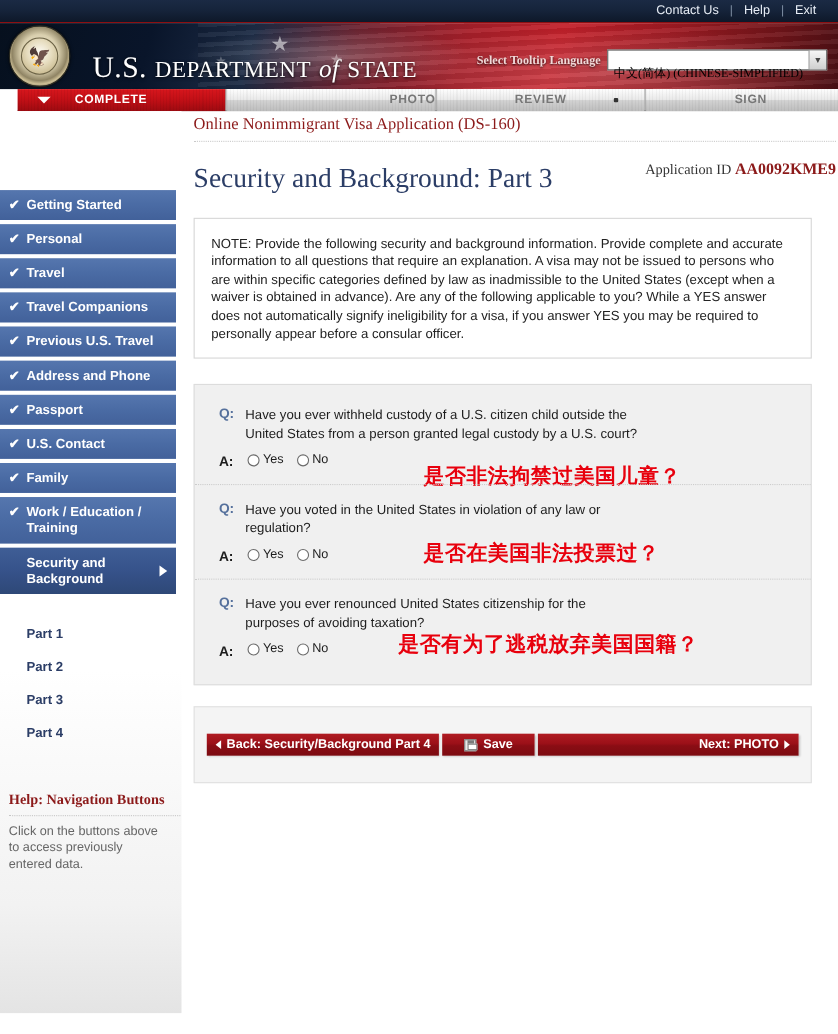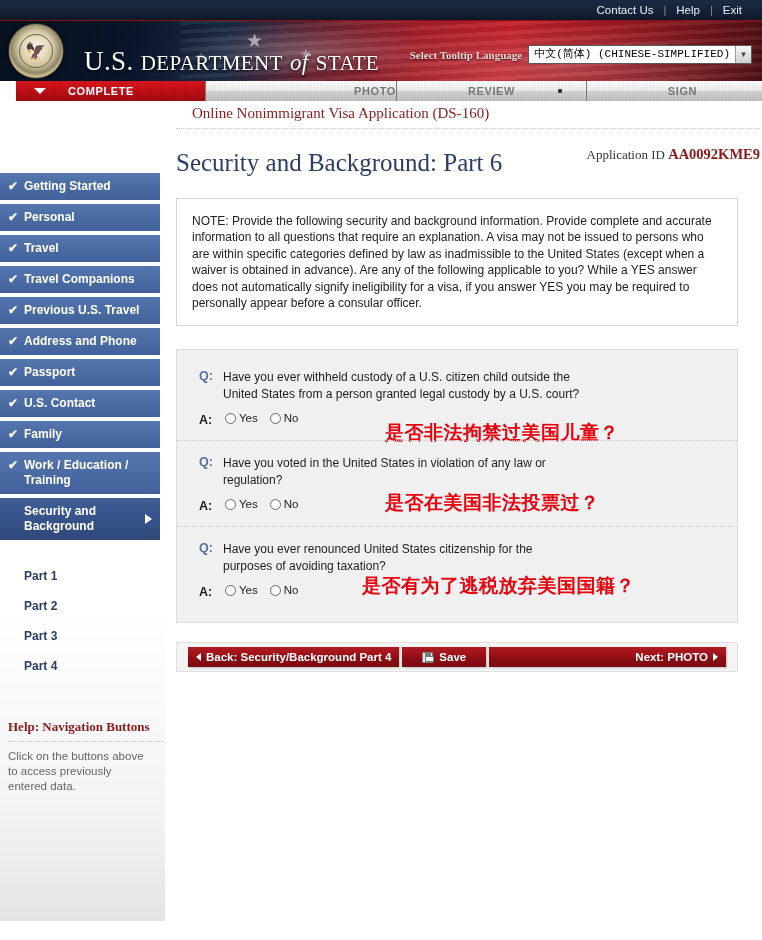--- a/index.html
+++ b/index.html
@@ -94,23 +94,23 @@
     font-family: "Liberation Serif", serif;
     color: #f2d9d9; font-size: 11px; font-weight: bold;
     text-shadow: 0 1px 2px rgba(0,0,0,0.8);
     white-space: nowrap;
   }
   .lang-select {
     display: flex; align-items: stretch; height: 19px;
     background: #ffffff; border: 1px solid #5a5a5a;
   }
   .lang-value {
-    font-size: 11px; color: #000; padding: 0 5px;
+    font-size: 11px; color: #000; padding: 13px 5px;
     line-height: 17px; white-space: nowrap;
-    font-family: Liberation Mono, monospace;
+    font-family: Liberation Serif, serif;
   }
   .lang-arrow {
     width: 16px; background: linear-gradient(180deg,#f6f6f6,#cfcfcf);
     border-left: 1px solid #9a9a9a;
     display: flex; align-items: center; justify-content: center;
     font-size: 8px; color: #444;
   }
 
   
   .tabs {
@@ -199,21 +199,21 @@
     padding-top: 7px; width: 140px;
   }
 
   
   .main { position: absolute; left: 165px; top: 101px; width: 597px; }
   .app-head {
     position: relative; height: 28px; width: 584px; margin-left: 11px;
     border-bottom: 1px dotted #c9c9c9;
   }
   .app-title {
-    position: absolute; left: 16px; top: 4px;
+    position: absolute; left: 0; top: 4px;
     font-family: "Liberation Serif", serif;
     color: #8c1a1a; font-size: 15px;
   }
   .app-id-wrap {
     position: absolute; right: 0; top: 5px;
     font-family: "Liberation Serif", serif; font-size: 13px; color: #333333;
     white-space: nowrap;
     margin-top: 40px;
   }
   .app-id-val { font-weight: bold; color: #8c1a1a; font-size: 14.5px; }
@@ -264,21 +264,21 @@
   .cn-note {
     position: absolute;
     font-family: "DejaVu Sans", "Liberation Sans", sans-serif;
     color: #e8000d; font-size: 19px; font-weight: bold;
     white-space: nowrap; letter-spacing: 0.5px;
   }
 
   .btn-bar {
     margin: 19px 0 0 11px; width: 562px;
     background: #f4f4f4; border: 1px solid #e0e0e0;
-    padding: 4px 11px; display: flex; gap: 3px;
+    padding: 24px 11px; display: flex; gap: 3px;
   }
   .btn {
     background-image: linear-gradient(180deg,#b01b22 0%, #9b1018 45%, #8a0d14 55%, #7c0b11 100%);
     color: #ffffff; font-size: 11.5px; font-weight: bold;
     height: 20px; display: flex; align-items: center;
     border: none; cursor: pointer; white-space: nowrap;
     box-shadow: 1px 1px 2px rgba(0,0,0,0.22);
   }
   .btn-back { padding: 0 8px; gap: 5px; }
   .btn-save { padding: 0 20px; gap: 6px; }
@@ -436,21 +436,21 @@
 <div class="main">
 
   <div class="app-head">
     <div class="app-title">Online Nonimmigrant Visa Application (DS-160)</div>
     <div class="app-id-wrap">
       <span>Application ID</span>
       <span class="app-id-val">AA0092KME9</span>
     </div>
   </div>
 
-  <h1 class="page-title">Security and Background: Part 6</h1>
+  <h1 class="page-title">Security and Background: Part 3</h1>
 
   <div class="note-box">
     <div class="note-text">NOTE: Provide the following security and background information. Provide complete and accurate information to all questions that require an explanation. A visa may not be issued to persons who are within specific categories defined by law as inadmissible to the United States (except when a waiver is obtained in advance). Are any of the following applicable to you? While a YES answer does not automatically signify ineligibility for a visa, if you answer YES you may be required to personally appear before a consular officer.</div>
   </div>
 
   <div class="qbox">
 
     <div class="q-item">
       <span class="q-label">Q:</span>
       <div class="q-text">Have you ever withheld custody of a U.S. citizen child outside the United States from a person granted legal custody by a U.S. court?</div>

